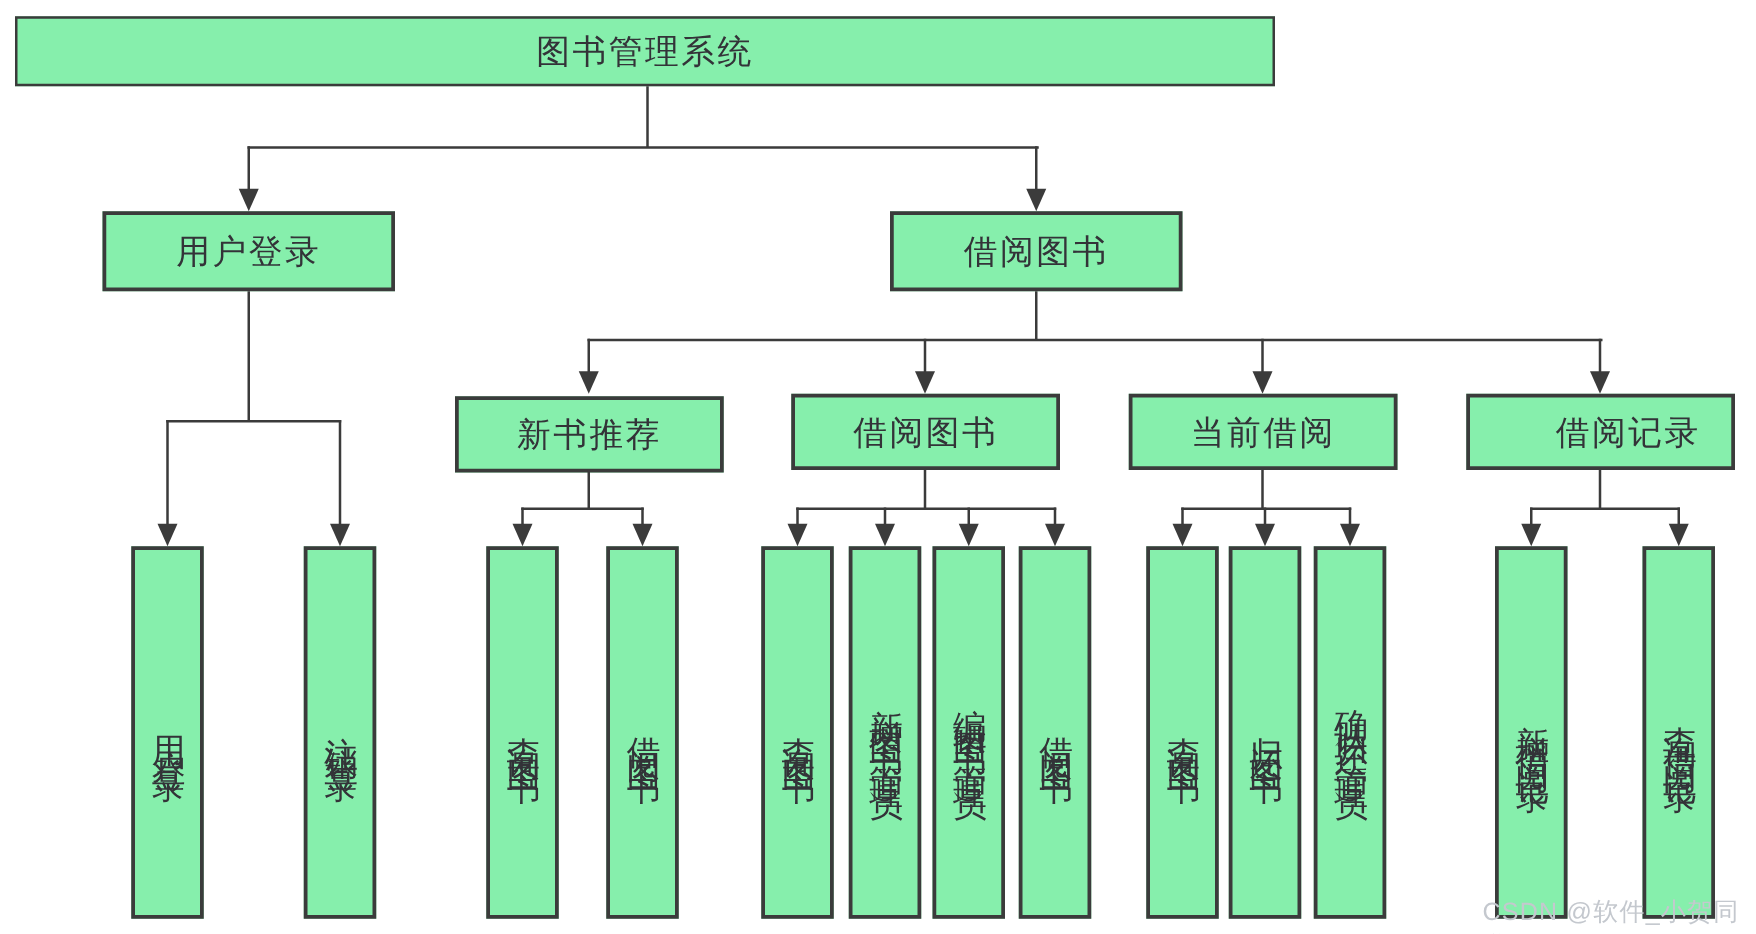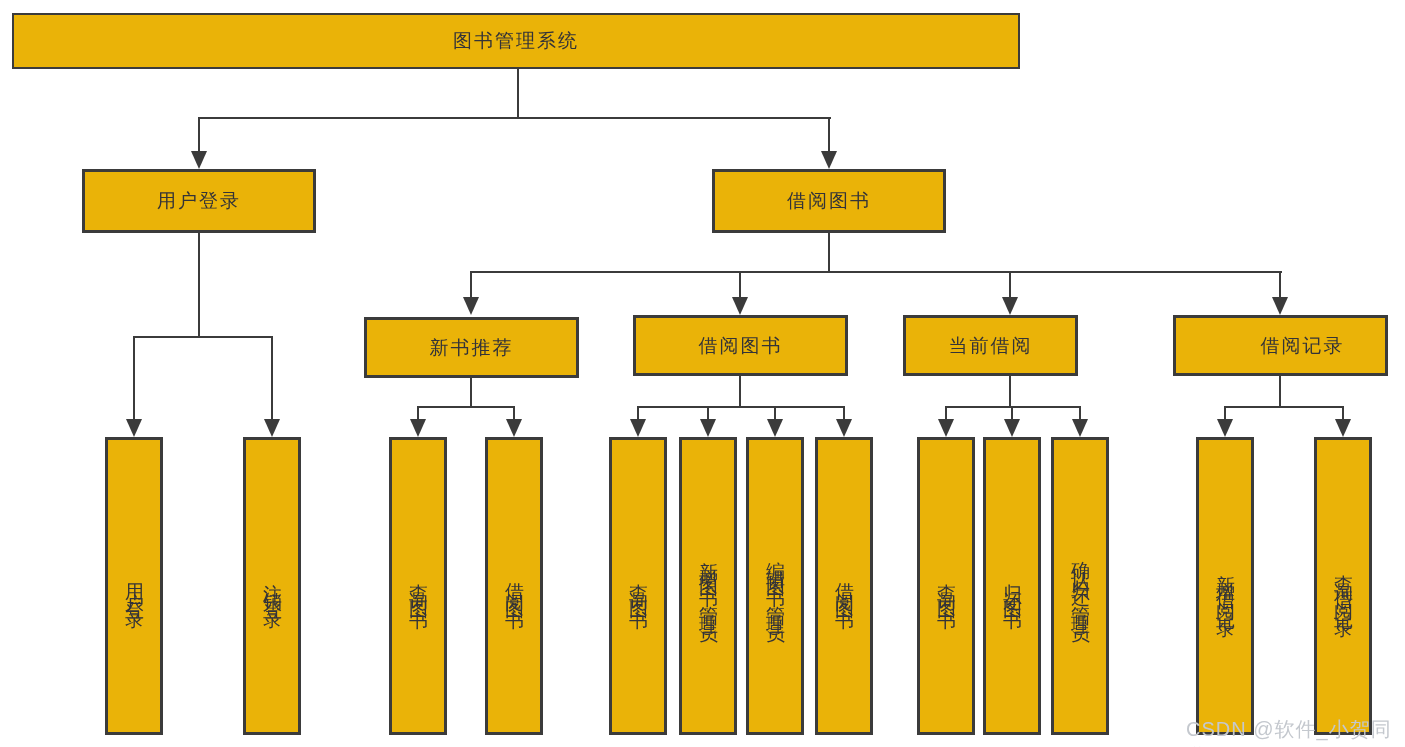--- a/index.html
+++ b/index.html
@@ -1,23 +1,23 @@
 <!DOCTYPE html>
 <html><head>
 <meta charset="utf-8">
 <style>
   html,body{margin:0;padding:0;background:#ffffff;}
   #canvas{
     position:relative;width:1405px;height:747px;background:#ffffff;overflow:hidden;
     font-family:"Liberation Sans","DejaVu Sans",sans-serif;
   }
   .node{
-    position:absolute;background:#eab308;border:3px solid #3b3b3b;box-sizing:border-box;
+    position:absolute;background:#86efac;border:3px solid #3b3b3b;box-sizing:border-box;
     display:flex;align-items:center;justify-content:center;
-    font-size:19px;letter-spacing:2px;color:#333338;white-space:nowrap;
+    font-size:27px;letter-spacing:2px;color:#333338;white-space:nowrap;
   }
   .node.root{border-width:2px;}
   .node.leaf{
     writing-mode:vertical-lr;text-orientation:mixed;
     letter-spacing:9px;line-height:1.1;white-space:normal;
   }
   .vline{position:absolute;width:2px;background:#3b3b3b;}
   .hline{position:absolute;height:2px;background:#3b3b3b;}
   .arrow{
     position:absolute;width:0;height:0;
@@ -34,21 +34,21 @@
 
 <div id="canvas">
 
   <div class="node root" style="left:12px;top:13px;width:1008px;height:56px;">图书管理系统</div>
 
   <div class="node" style="left:82px;top:169px;width:234px;height:64px;">用户登录</div>
   <div class="node" style="left:712px;top:169px;width:234px;height:64px;">借阅图书</div>
 
   <div class="node" style="left:364px;top:317px;width:215px;height:61px;">新书推荐</div>
   <div class="node" style="left:633px;top:315px;width:215px;height:61px;">借阅图书</div>
-  <div class="node" style="left:903px;top:315px;width:175px;height:61px;">当前借阅</div>
+  <div class="node" style="left:903px;top:315px;width:215px;height:61px;">当前借阅</div>
   <div class="node" style="left:1173px;top:315px;width:215px;height:61px;padding-left:44px;">借阅记录</div>
 
   <div class="node leaf" style="left:105px;top:437px;width:58px;height:298px;">用户登录</div>
   <div class="node leaf" style="left:243px;top:437px;width:58px;height:298px;">注销登录</div>
 
   <div class="node leaf" style="left:389px;top:437px;width:58px;height:298px;">查询图书</div>
   <div class="node leaf" style="left:485px;top:437px;width:58px;height:298px;">借阅图书</div>
 
   <div class="node leaf" style="left:609px;top:437px;width:58px;height:298px;">查询图书</div>
   <div class="node leaf" style="left:679px;top:437px;width:58px;height:298px;">新增图书（管理员）</div>

